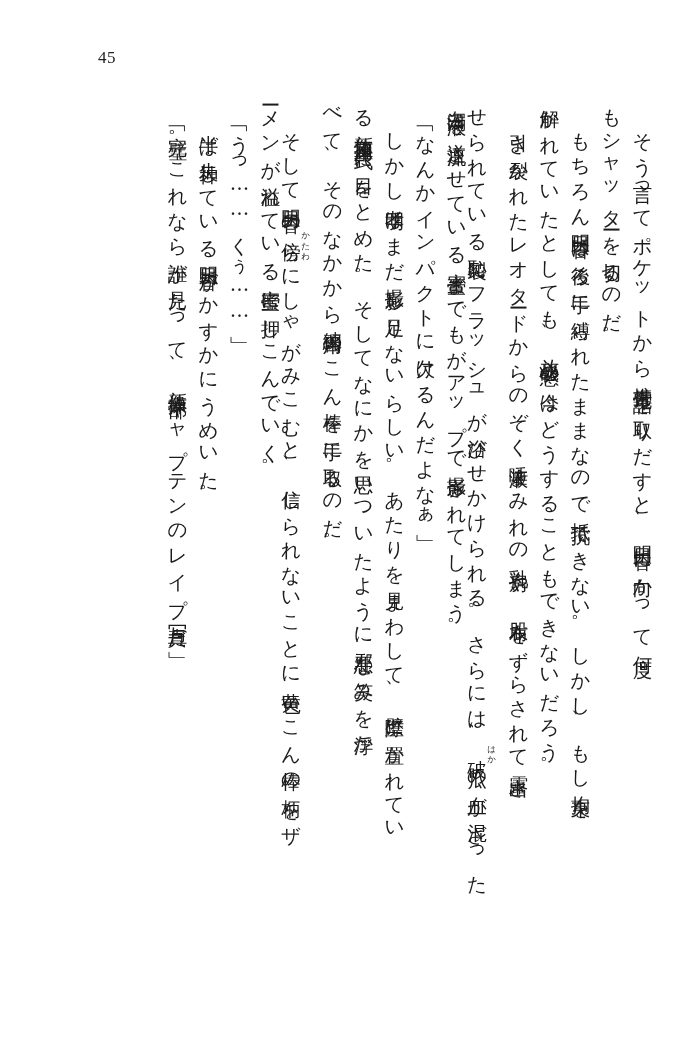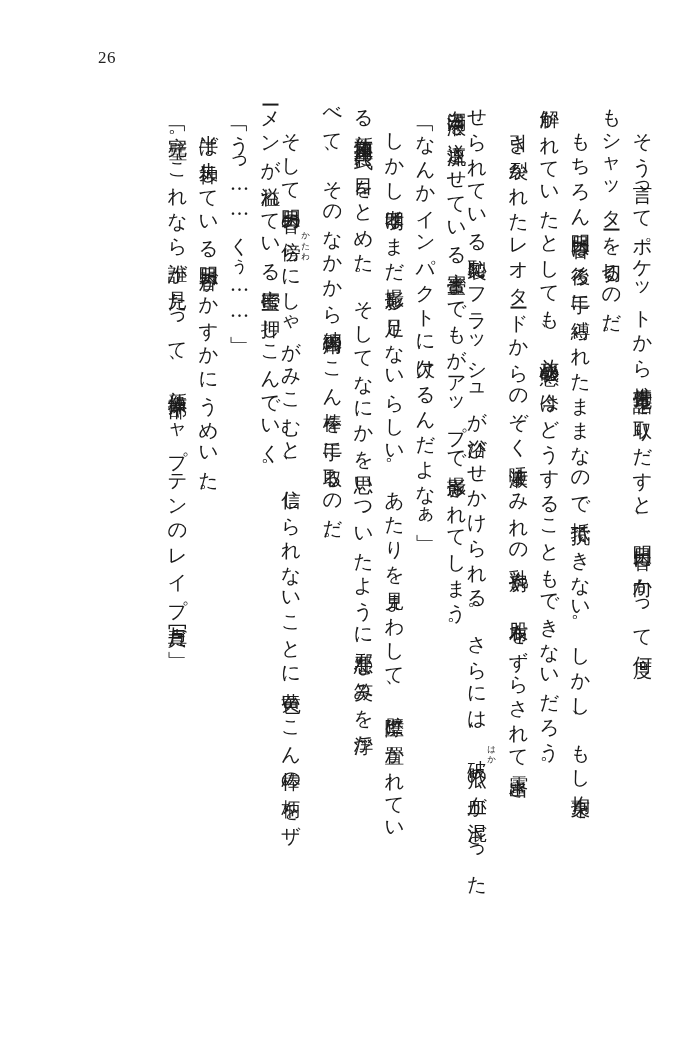--- a/index.html
+++ b/index.html
@@ -66,21 +66,21 @@
   .vline rt {
     font-size: 8.5px;
     letter-spacing: 0px;
     font-weight: 400;
   }
 </style>
 </head>
 <body>
 
 <div class="page">
-  <div class="page-number">26</div>
+  <div class="page-number">45</div>
   <div class="text-body">
     <div class="vline indent">そう言ってポケットから携帯電話を取りだすと、明日香に向かって何度</div>
     <div class="vline">もシャッターを切るのだ。</div>
     <div class="vline indent">もちろん明日香は後ろ手に縛られたままなので抵抗できない。しかし、もし拘束を</div>
     <div class="vline">解かれていたとしても、放心状態の今はどうすることもできないだろう。</div>
     <div class="vline indent">引き裂かれたレオタードからのぞく唾液まみれの乳房や、股布をずらされて露出さ</div>
     <div class="vline">せられている恥裂にフラッシュが浴びせかけられる。さらには、<ruby>破瓜<rt>はか</rt></ruby>の血が混ざった</div>
     <div class="vline">白濁液を逆流させている蜜壺までもがアップで撮影されてしまう。</div>
     <div class="vline indent">「なんかインパクトに欠けるんだよなぁ」</div>
     <div class="vline indent">しかし孝明はまだ撮影し足りないらしい。あたりを見まわして、壁際に置かれてい</div>

